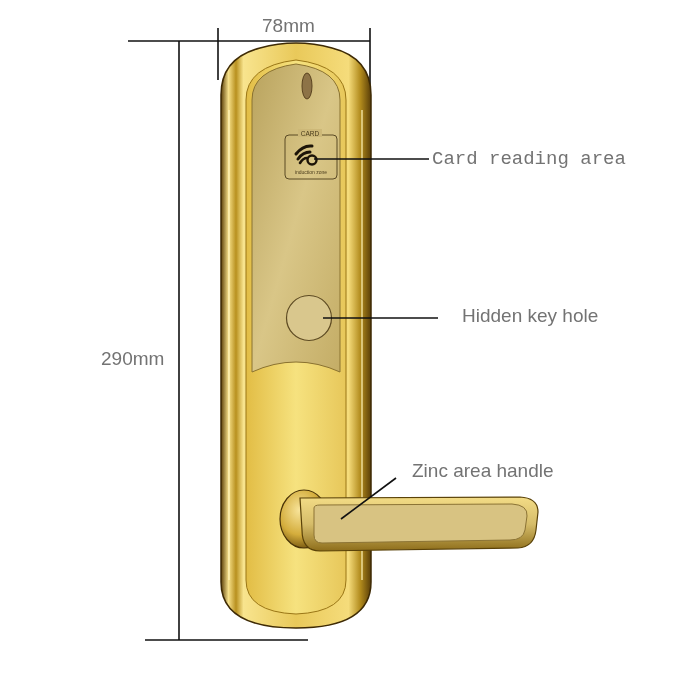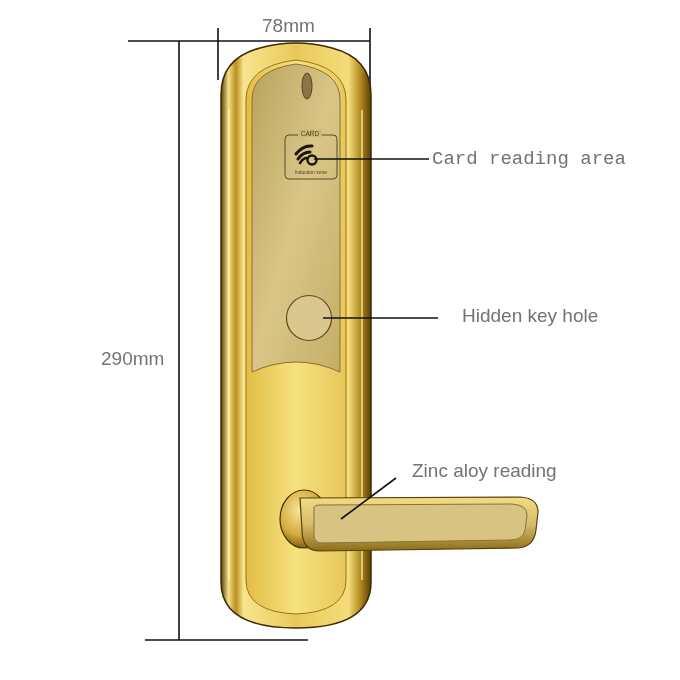--- a/index.html
+++ b/index.html
@@ -90,13 +90,13 @@
     <line x1="314" y1="159" x2="429" y2="159"></line>
     <line x1="323" y1="318" x2="438" y2="318"></line>
     <line x1="341" y1="519" x2="396" y2="478"></line>
   </g>
 </svg>
 
 <div class="label" style="left:262px; top:16px;">78mm</div>
 <div class="label" style="left:101px; top:341px;margin-top:8px;">290mm</div>
 <div class="label" style="left:432px; top:150px;font-family:Liberation Mono, monospace;">Card reading area</div>
 <div class="label" style="left:447px; top:306px;margin-left:15px;">Hidden key hole</div>
-<div class="label" style="left:412px; top:461px;">Zinc aloy reading</div>
+<div class="label" style="left:412px; top:461px;">Zinc area handle</div>
 
 </body></html>

